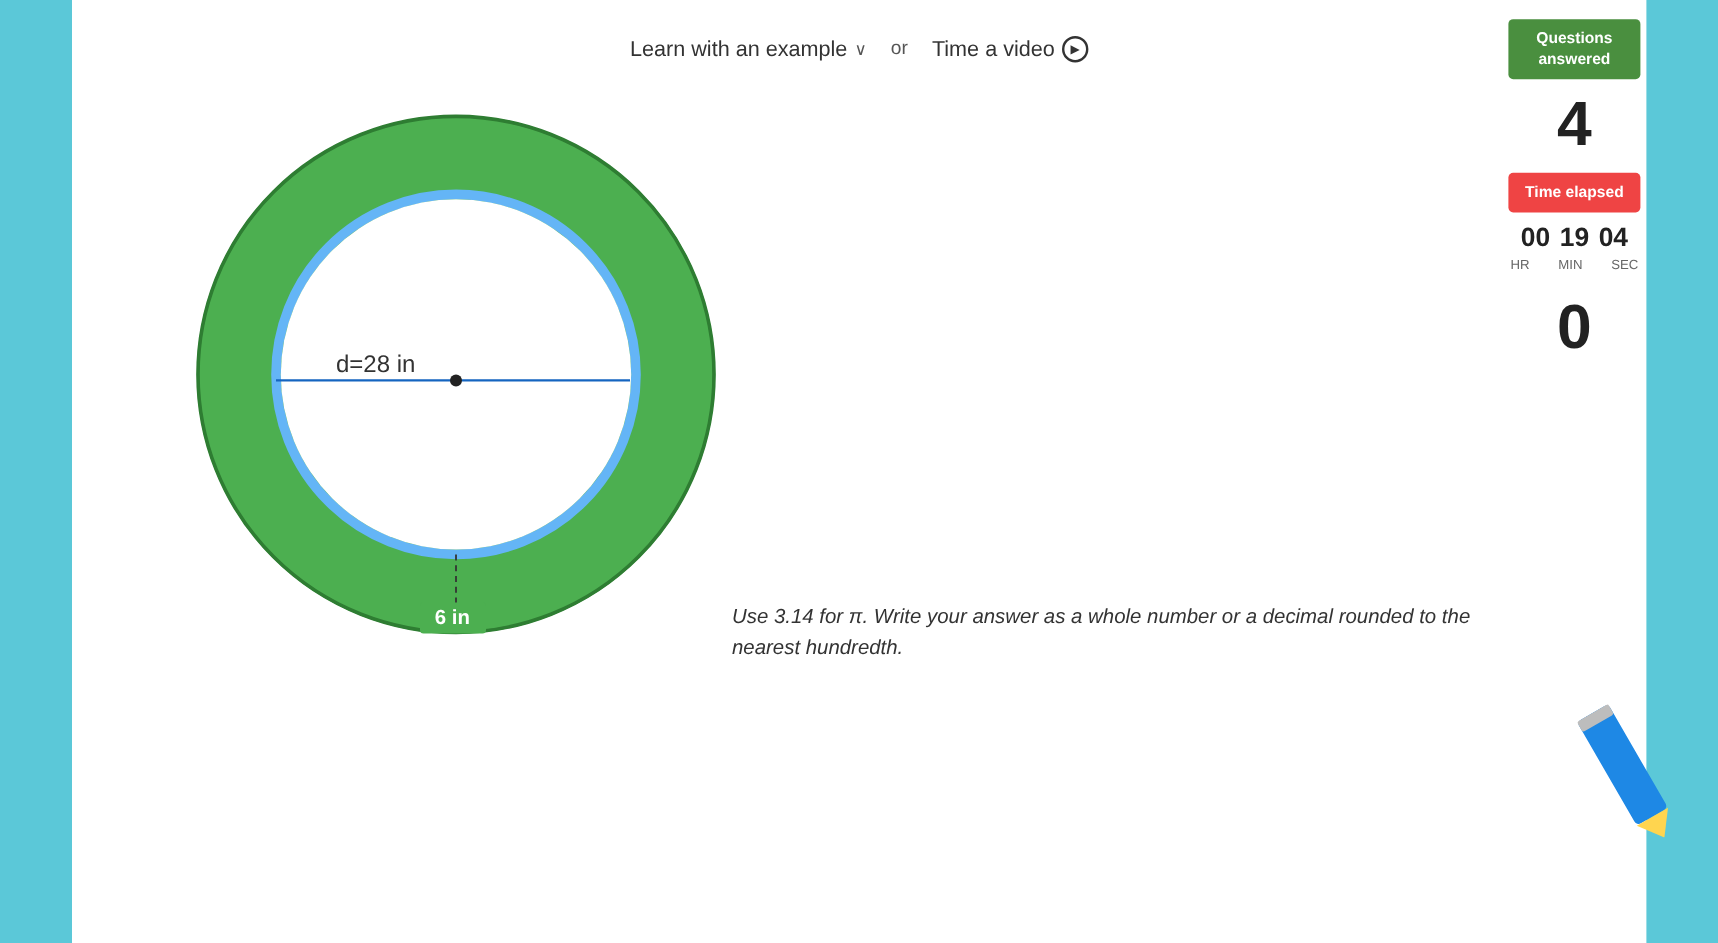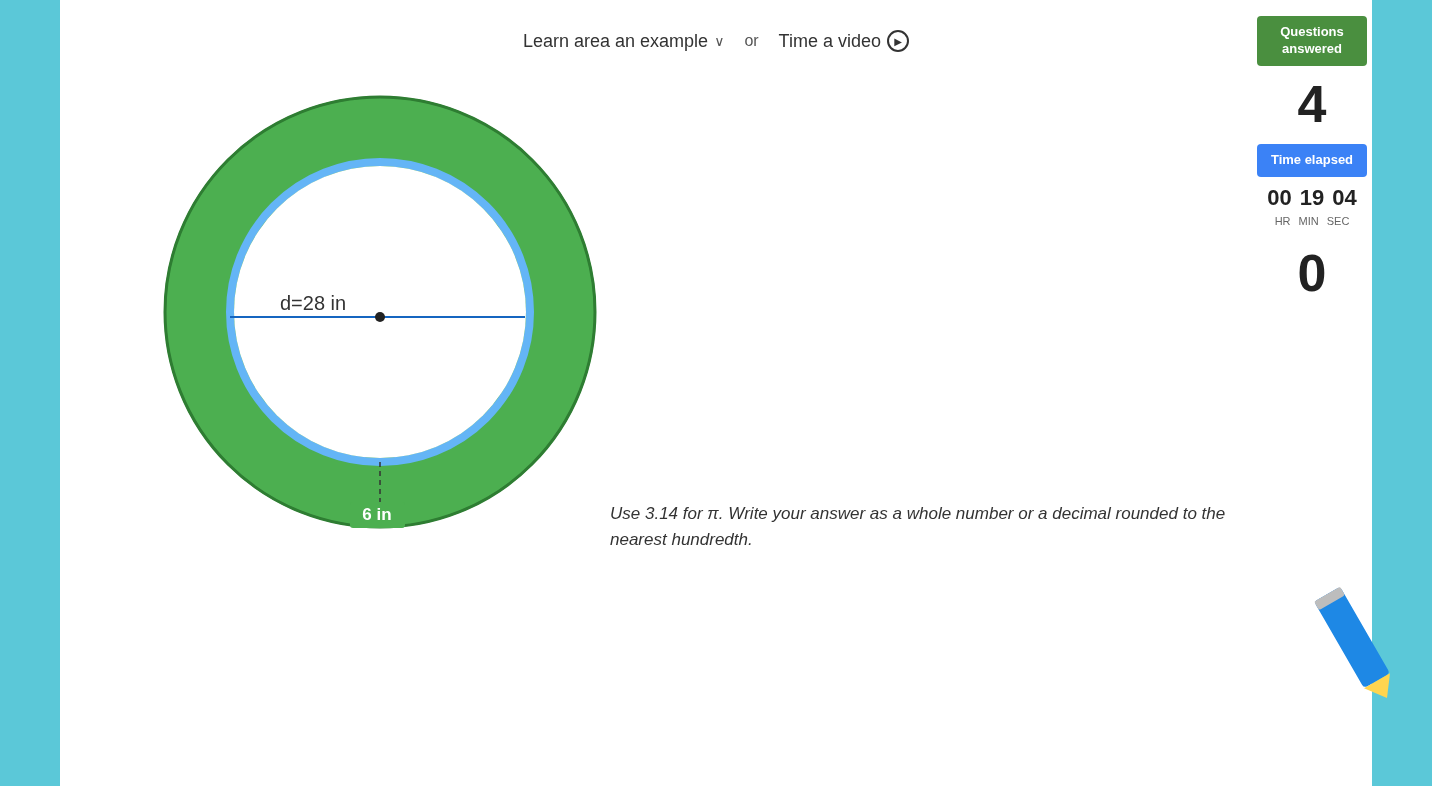--- a/index.html
+++ b/index.html
@@ -143,21 +143,21 @@
 
     .questions-count {
       font-size: 52px;
       font-weight: bold;
       color: #222;
       text-align: center;
       margin-bottom: 10px;
     }
 
     .time-elapsed-box {
-      background: #3b82f6;
+      background: #ef4444;
       color: white;
       text-align: center;
       padding: 8px 12px;
       width: 110px;
       font-size: 13px;
       font-weight: bold;
       line-height: 1.3;
       border-radius: 4px;
       margin-bottom: 8px;
     }
@@ -169,21 +169,21 @@
     }
 
     .timer-value {
       font-size: 22px;
       font-weight: bold;
       color: #222;
     }
 
     .timer-labels {
       display: flex;
-      gap: 8px;
+      gap: 24px;
       justify-content: center;
       margin-bottom: 16px;
     }
 
     .timer-label {
       font-size: 11px;
       color: #666;
     }
 
     .smartscore-box {
@@ -240,21 +240,21 @@
       transform: rotate(-30deg);
     }
   </style>
 </head>
 <body>
 
 <div class="main-container">
 
   <div class="top-nav">
     <button class="learn-example-btn">
-      <span>Learn area an example</span>
+      <span>Learn with an example</span>
       <span class="chevron-down">∨</span>
     </button>
     <span class="or-text">or</span>
     <button class="watch-video-btn">
       <span>Time a video</span>
       <span class="play-icon">▶</span>
     </button>
   </div>
 
 

